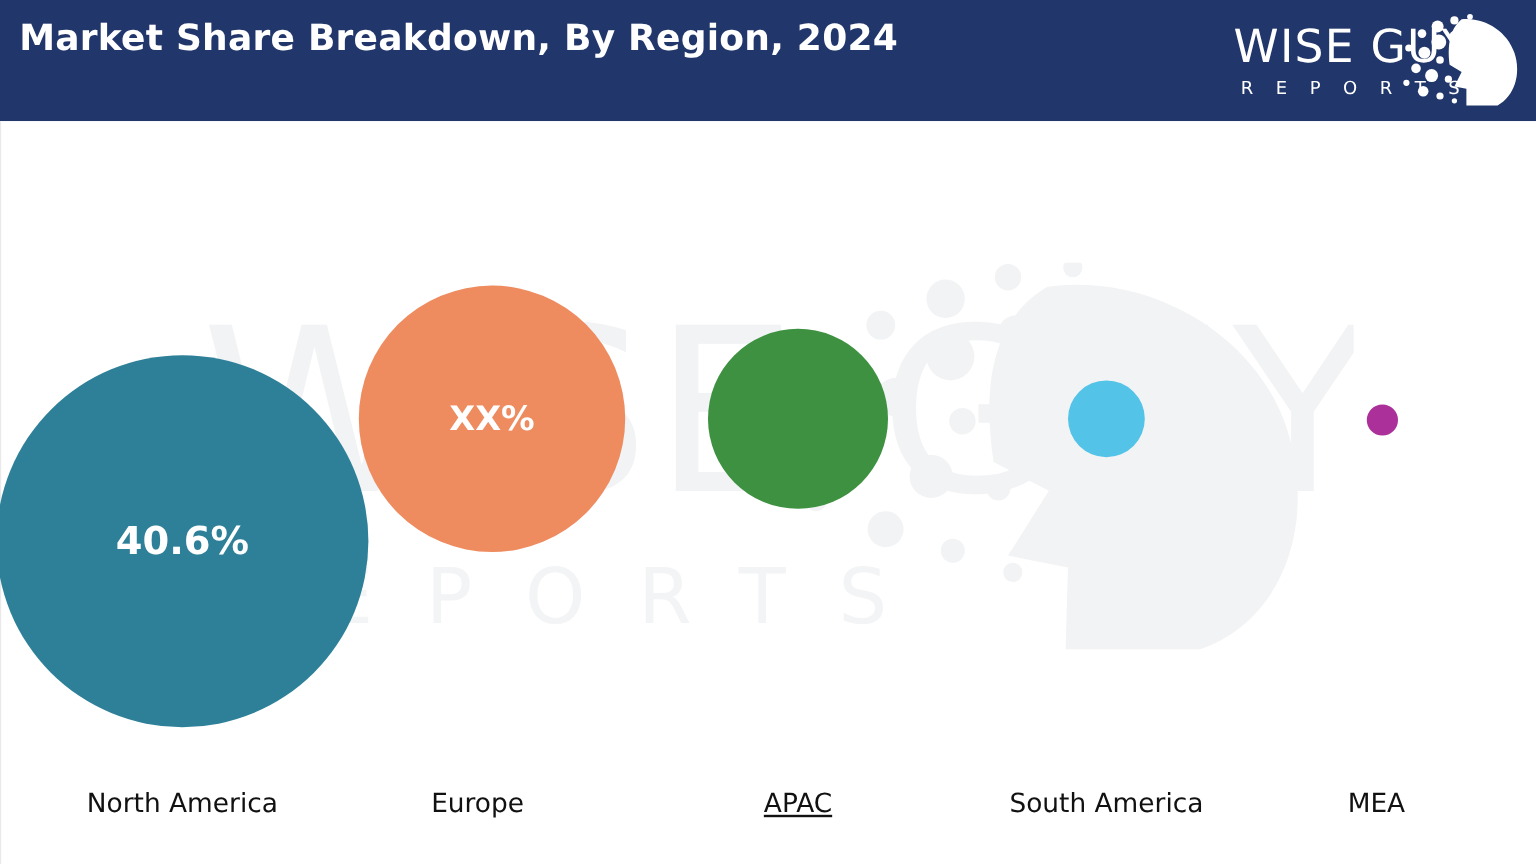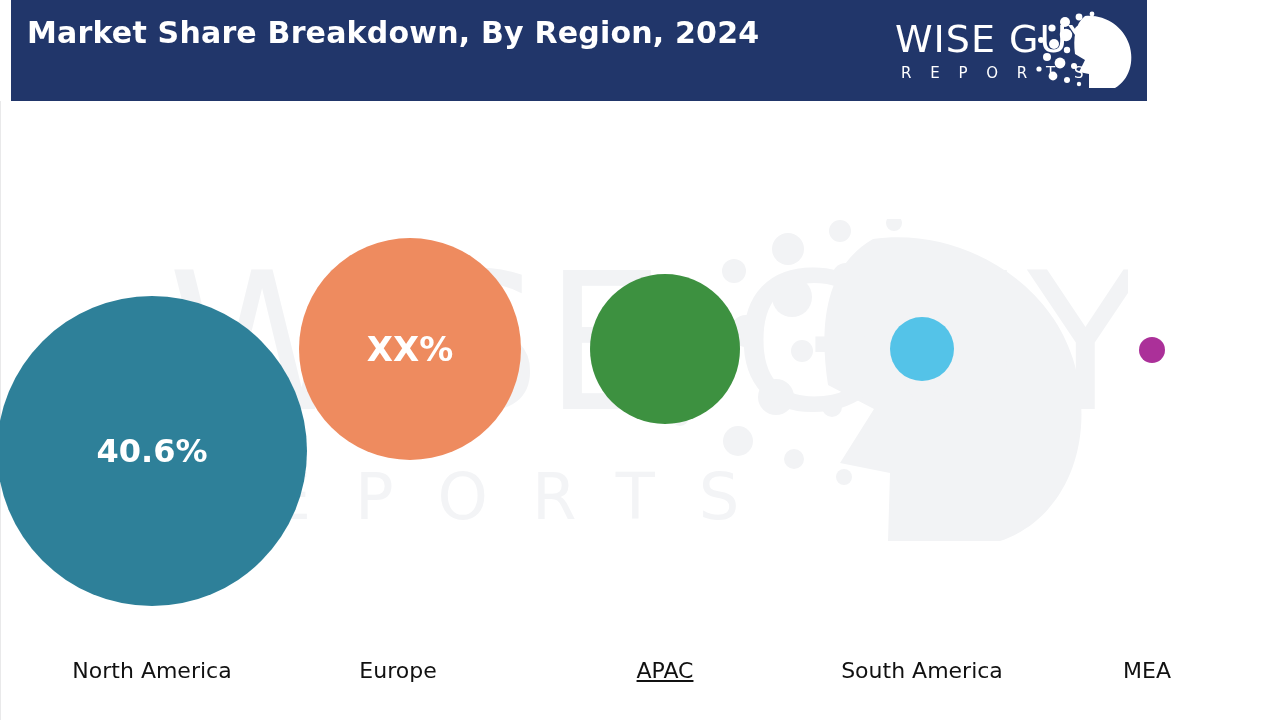--- a/index.html
+++ b/index.html
@@ -19,23 +19,23 @@
     position: relative;
     width: 1280px;
     height: 720px;
     background: #ffffff;
     box-sizing: border-box;
   }
 
   
   .header {
     position: absolute;
-    left: 11px;
+    left: 0;
     top: 0;
-    width: 1136px;
+    width: 1280px;
     height: 101px;
     background: #21366a;
     overflow: hidden;
   }
   .header-title {
     position: absolute;
     left: 16px;
     top: 12px;
     font-size: 30px;
     font-weight: bold;
@@ -188,21 +188,21 @@
         <text x="0" y="190" font-family="'DejaVu Sans','Liberation Sans',sans-serif" font-size="190" fill="#f2f3f5" letter-spacing="4">WISE GUY</text>
         <text x="14" y="300" font-family="'DejaVu Sans','Liberation Sans',sans-serif" font-size="64" fill="#f3f4f6" letter-spacing="44">REPORTS</text>
       </svg>
     </div>
 
     <div class="bubble" style="left:-3px; top:195px; width:310px; height:310px; background:#2e8099;">
       <span class="bubble-value" style="font-size:32px;text-align:right;">40.6%</span>
     </div>
 
     <div class="bubble" style="left:299px; top:137px; width:222px; height:222px; background:#ee8b5f;">
-      <span class="bubble-value" style="font-size:34px;">XX%</span>
+      <span class="bubble-value" style="font-size:28px;">XX%</span>
     </div>
 
     <div class="bubble" style="left:590px; top:173px; width:150px; height:150px; background:#3d9140;">
       <span class="bubble-value" style="font-size:20px;"></span>
     </div>
 
     <div class="bubble" style="left:890px; top:216px; width:64px; height:64px; background:#54c3e8;">
       <span class="bubble-value" style="font-size:14px;"></span>
     </div>
 

